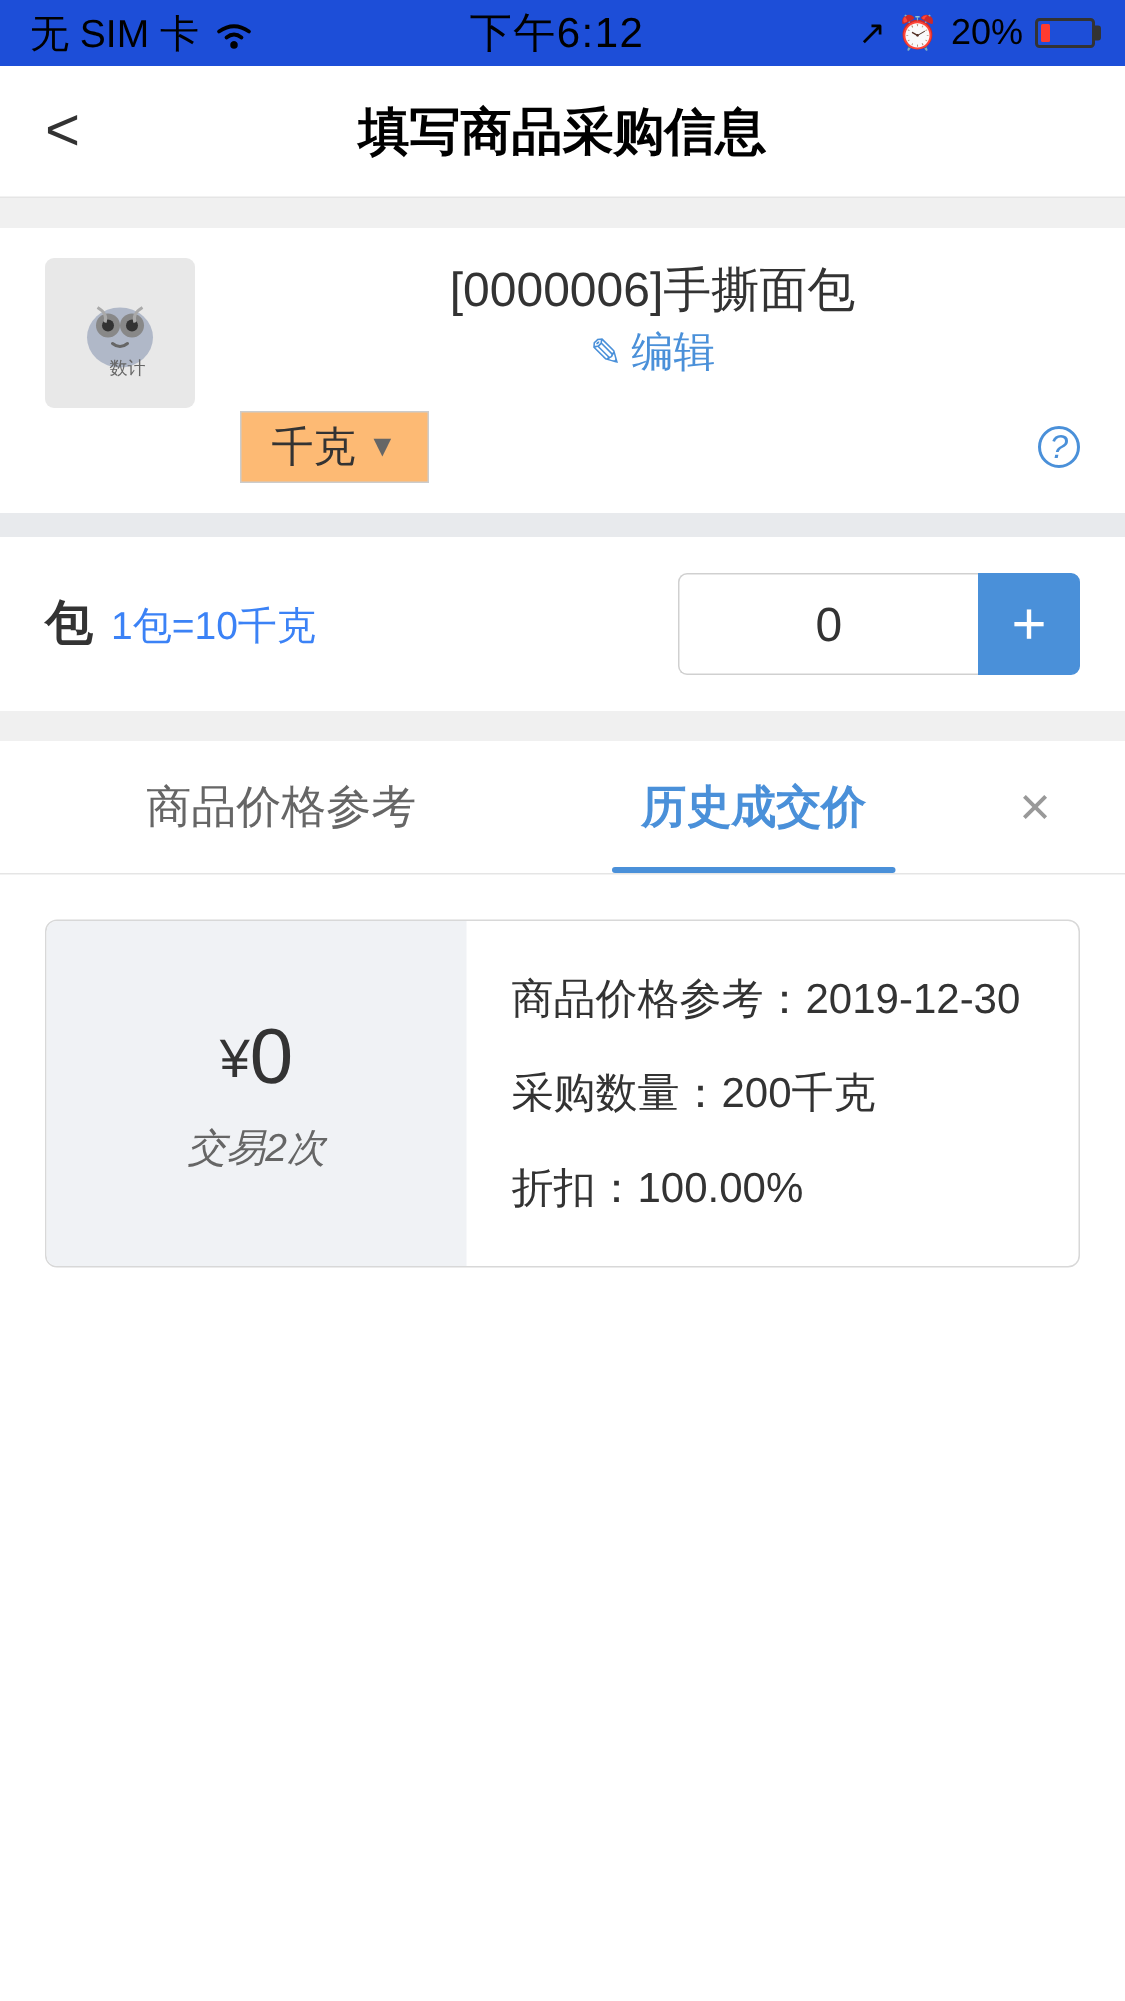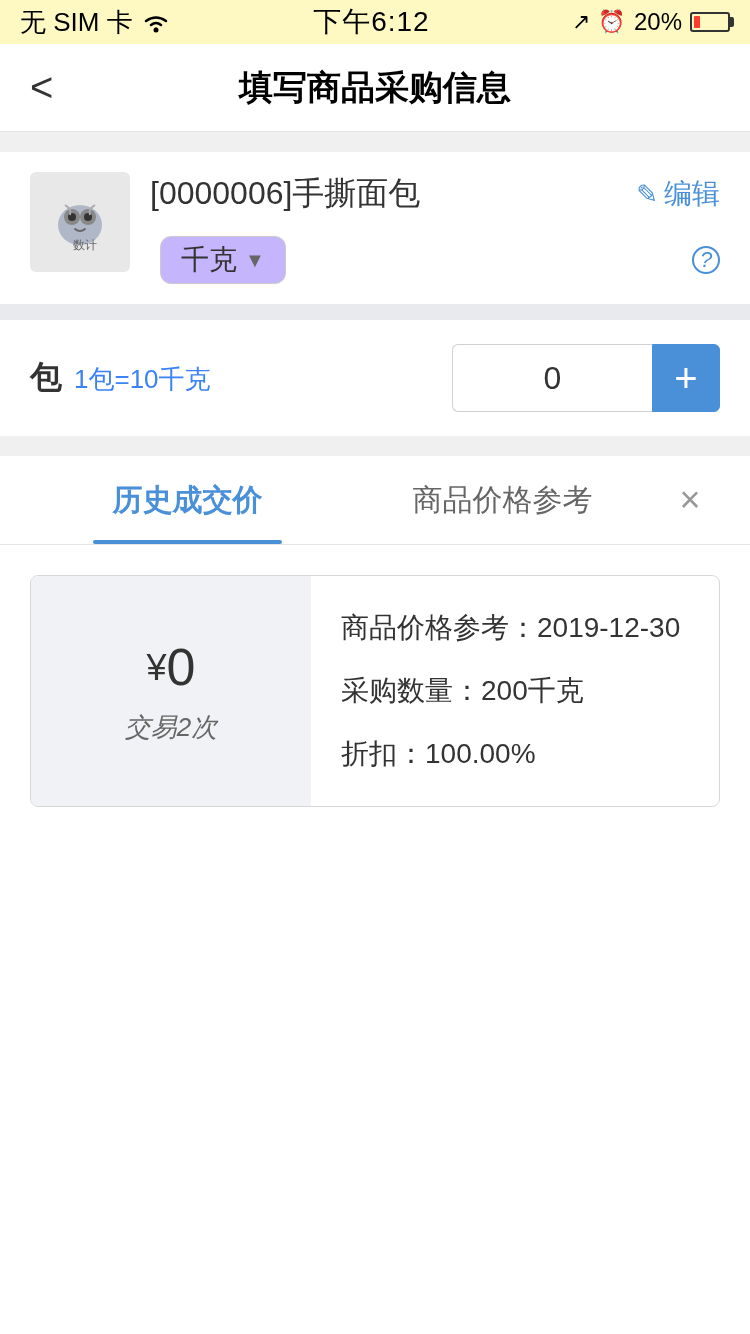--- a/index.html
+++ b/index.html
@@ -9,21 +9,21 @@
       min-height: 1334px;
       font-family: -apple-system, "PingFang SC", "Helvetica Neue", Arial, sans-serif;
       background: #f0f0f0;
       overflow-x: hidden;
     }
 
     
     .status-bar {
       width: 750px;
       height: 44px;
-      background: #fef9c3;
+      background: #1d4ed8;
       display: flex;
       align-items: center;
       justify-content: space-between;
       padding: 0 20px;
       font-size: 26px;
       color: #000;
     }
     .status-left {
       display: flex;
       align-items: center;
@@ -117,20 +117,21 @@
       flex-shrink: 0;
     }
     .product-info {
       flex: 1;
     }
     .product-name-row {
       display: flex;
       justify-content: space-between;
       align-items: center;
       margin-bottom: 20px;
+      flex-direction: column;
     }
     .product-name {
       font-size: 32px;
       color: #333;
       font-weight: 500;
     }
     .edit-btn {
       font-size: 28px;
       color: #4a90d9;
       display: flex;
@@ -145,25 +146,25 @@
       display: flex;
       align-items: center;
       justify-content: space-between;
     }
     .unit-label {
       font-size: 28px;
       color: #666;
     }
     .unit-select {
       border: 1px solid #ccc;
-      border-radius: 11px;
+      border-radius: 0;
       padding: 4px 20px;
       font-size: 28px;
       color: #333;
-      background: #c4b5fd;
+      background: #fdba74;
       display: flex;
       align-items: center;
       gap: 8px;
       margin-left: 10px;
       cursor: pointer;
     }
     .unit-dropdown-arrow {
       font-size: 20px;
       color: #666;
     }
@@ -435,26 +436,26 @@
   <div class="quantity-input-wrapper">
     <input class="quantity-input" type="text" value="0" readonly="" style="">
     <div class="quantity-plus">
       <span>+</span>
     </div>
   </div>
 </div>
 
 <div class="tabs-section">
   <div class="tabs-header">
+    <div class="tab-item inactive">
+      <span>商品价格参考</span>
+    </div>
     <div class="tab-item active">
       <span>历史成交价</span>
       <div class="tab-underline"></div>
-    </div>
-    <div class="tab-item inactive">
-      <span>商品价格参考</span>
     </div>
     <div class="tab-close">
       <span>×</span>
     </div>
   </div>
 
   <div class="history-content">
     <div class="history-card">
       <div class="history-left">
         <div class="history-price">

